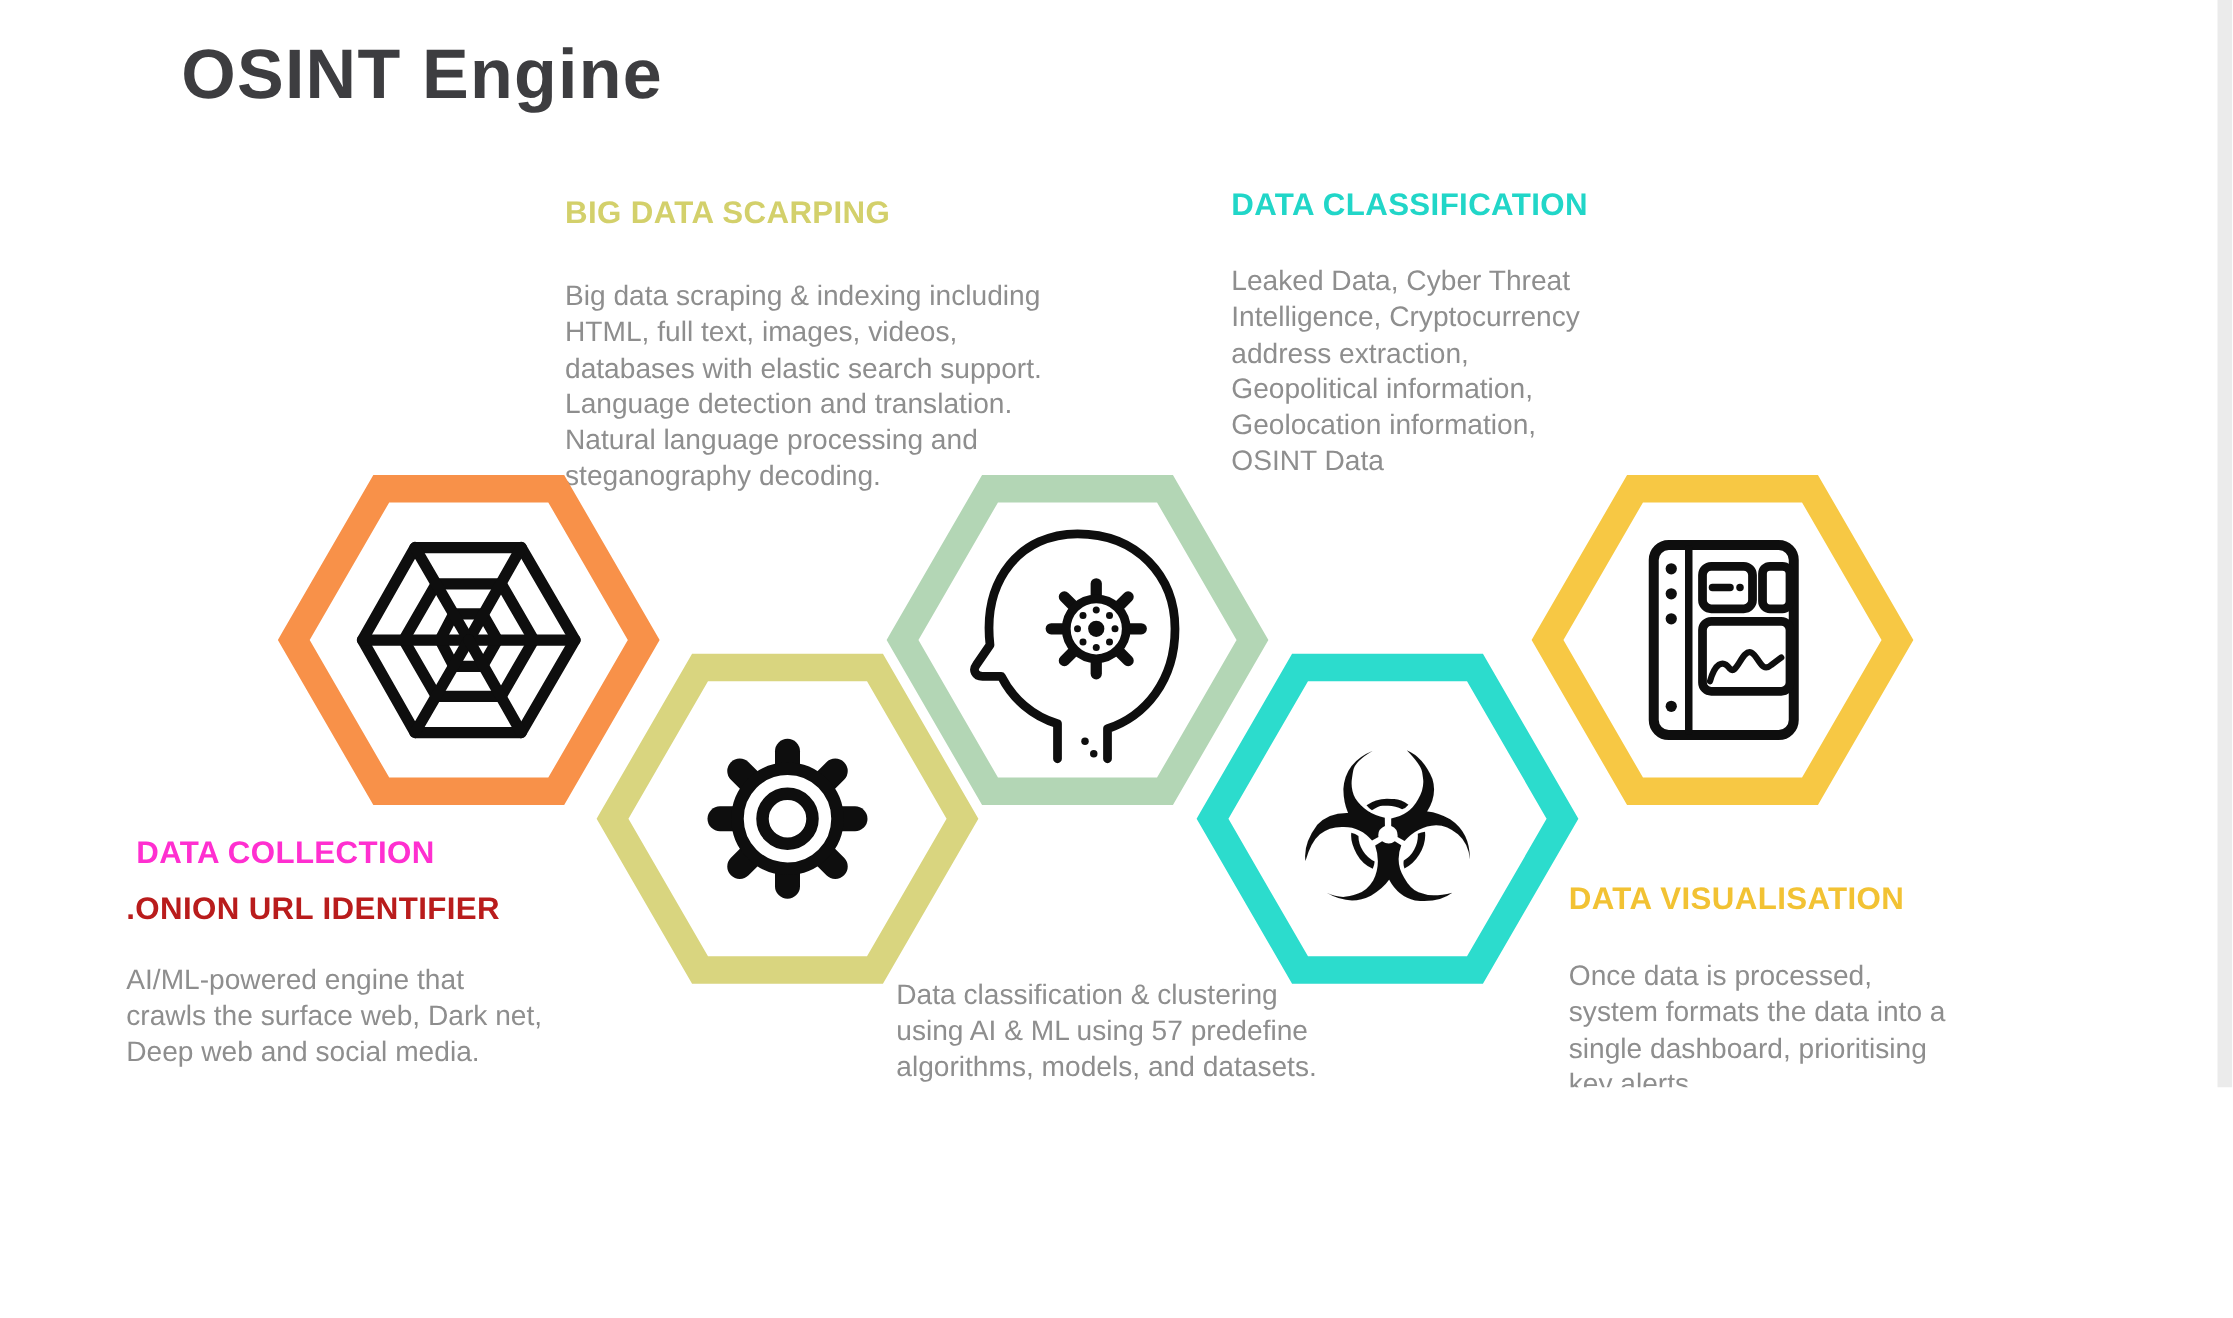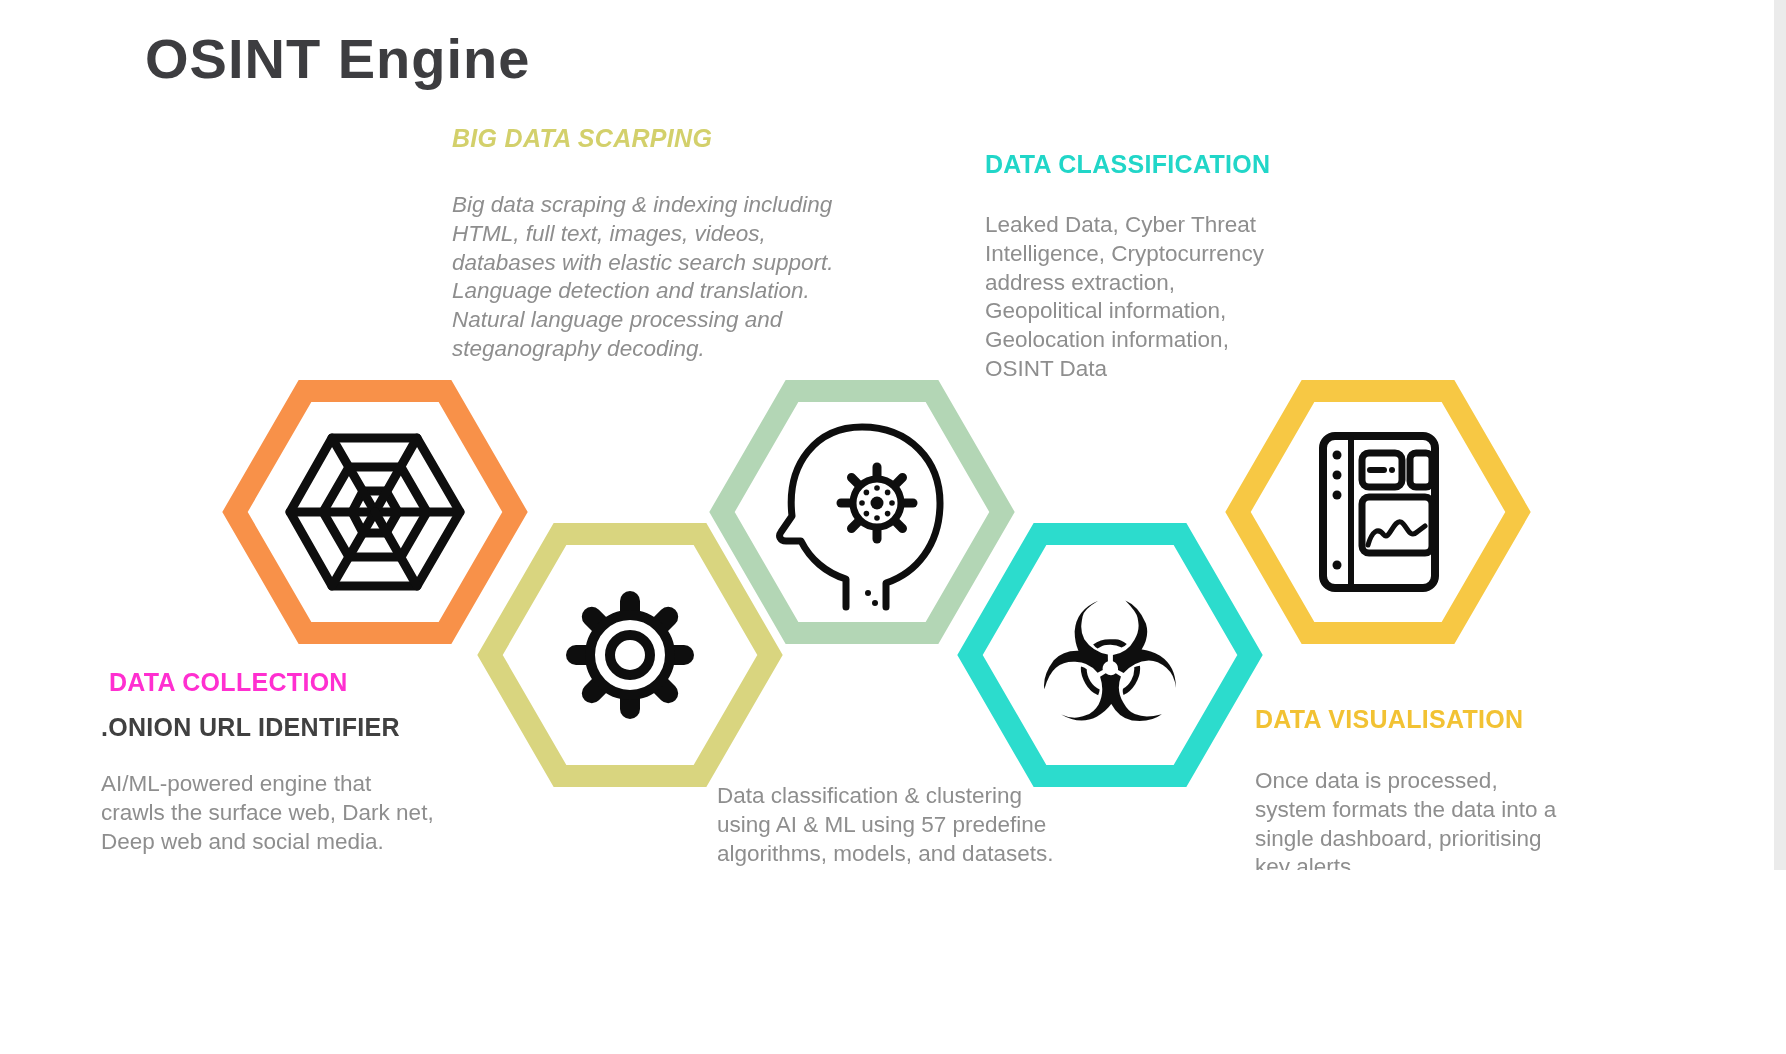--- a/index.html
+++ b/index.html
@@ -9,21 +9,21 @@
   }
   .page-title {
     position:absolute; left:145px; top:26px; margin:0;
     font-size:56px; font-weight:bold; color:#3d3d40; letter-spacing:1px;
   }
   .sec { position:absolute; }
   .sec h2 { margin:0; font-size:25px; font-weight:bold; letter-spacing:0.3px; }
   .sec h3 { margin:0; font-size:25px; font-weight:bold; letter-spacing:0.3px; }
   .sec p  { margin:0; font-size:22.5px; line-height:1.28; color:#8e8e8e; }
 
-  .sec-bds { left:452px; top:124px; width:404px;font-style:italic; }
+  .sec-bds { left:452px; top:156px; width:404px; }
   .sec-bds p { margin-top:38px; }
 
   .sec-di  { left:985px; top:150px; width:300px; }
   .sec-di p { margin-top:32px; }
 
   .sec-dc  { left:101px; top:668px; width:336px; }
   .sec-dc h2 { margin-left:8px; }
   .sec-dc h3 { margin-top:16px; }
   .sec-dc p  { margin-top:28px; }
 
@@ -57,21 +57,21 @@
     <p>Big data scraping &amp; indexing including HTML, full text, images, videos, databases with elastic search support. Language detection and translation. Natural language processing and steganography decoding.</p>
   </section>
 
   <section class="sec sec-di">
     <h2 style="color: rgb(33, 214, 200);">DATA CLASSIFICATION</h2>
     <p>Leaked Data, Cyber Threat Intelligence, Cryptocurrency address extraction, Geopolitical information, Geolocation information, OSINT Data</p>
   </section>
 
   <section class="sec sec-dc">
     <h2 style="color: rgb(255, 47, 208);">DATA COLLECTION</h2>
-    <h3 style="color: #404040;">.ONION URL IDENTIFIER</h3>
+    <h3 style="color: #b91c1c;">.ONION URL IDENTIFIER</h3>
     <p>AI/ML-powered engine that crawls the surface web, Dark net, Deep web and social media.</p>
   </section>
 
   <section class="sec sec-dcl">
     <p>Data classification &amp; clustering using AI &amp; ML using 57 predefine algorithms, models, and datasets. Platform has capability to auto train with new datasets in order to categorise data and remove false positives.</p>
   </section>
 
   <section class="sec sec-dv">
     <h2 style="color: rgb(242, 194, 51);">DATA VISUALISATION</h2>
     <p>Once data is processed, system formats the data into a single dashboard, prioritising key alerts</p>

